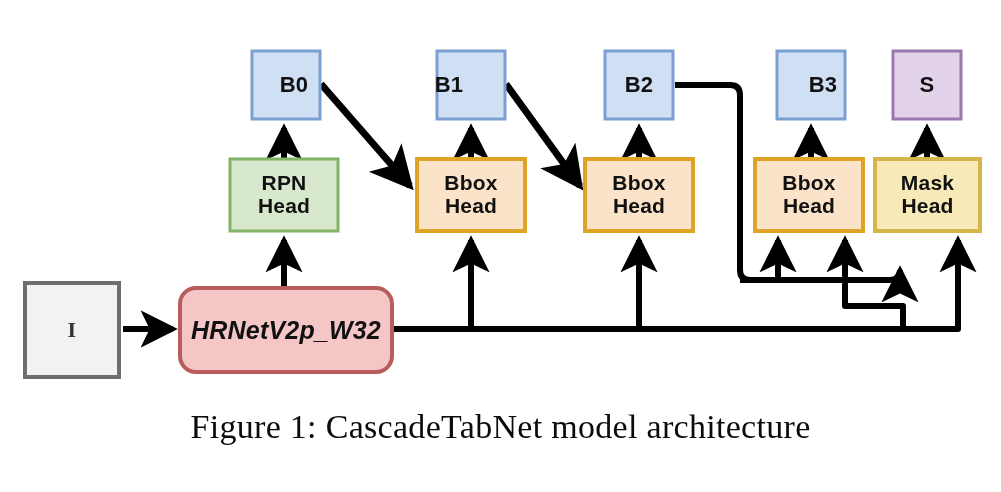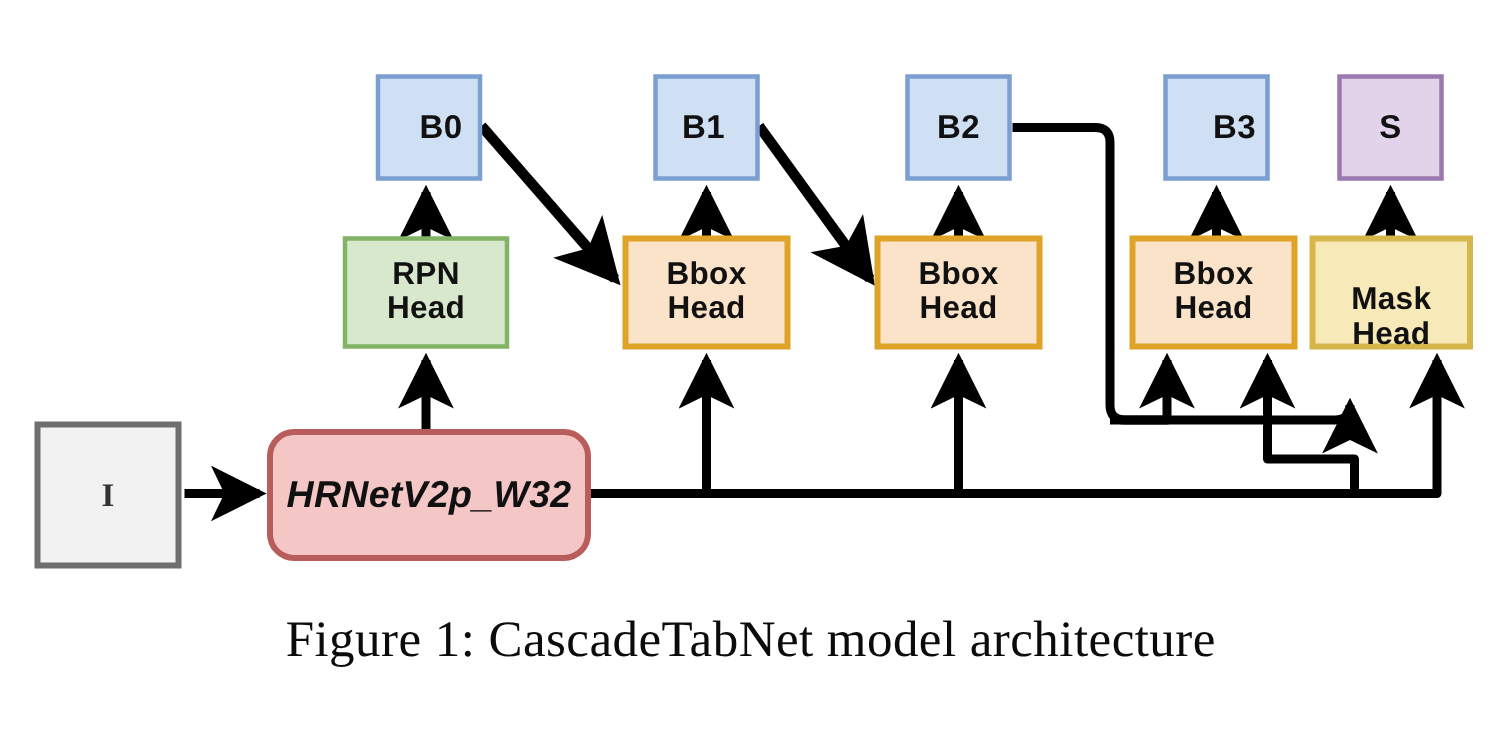--- a/index.html
+++ b/index.html
@@ -119,24 +119,24 @@
       <div class="node-box n-input" style="left: 25px; top: 283px; width: 94px; height: 94px;">I</div>
       <div class="node-box n-back" style="left: 180px; top: 288px; width: 212px; height: 84px;">HRNetV2p_W32</div>
       <div class="node-box n-head" style="left: 230px; top: 159px; width: 108px; height: 72px;">RPN
 Head</div>
       <div class="node-box n-head" style="left: 417px; top: 159px; width: 108px; height: 72px;">Bbox
 Head</div>
       <div class="node-box n-head" style="left: 585px; top: 159px; width: 108px; height: 72px;">Bbox
 Head</div>
       <div class="node-box n-head" style="left: 755px; top: 159px; width: 108px; height: 72px;">Bbox
 Head</div>
-      <div class="node-box n-head" style="left: 875px; top: 176px; width: 105px; height: 72px;">Mask
+      <div class="node-box n-head" style="left: 875px; top: 159px; width: 105px; height: 72px;">Mask
 Head</div>
       <div class="node-box n-small" style="left: 252px; top: 51px; width: 84px; height: 68px;">B0</div>
-      <div class="node-box n-small" style="left: 437px; top: 51px; width: 64px; height: 68px;">B1</div>
+      <div class="node-box n-small" style="left: 417px; top: 51px; width: 64px; height: 68px;">B1</div>
       <div class="node-box n-small" style="left: 605px; top: 51px; width: 68px; height: 68px; border-radius: 16px;">B2</div>
       <div class="node-box n-small" style="left: 777px; top: 51px; width: 92px; height: 68px;">B3</div>
       <div class="node-box n-small" style="left: 893px; top: 51px; width: 68px; height: 68px;">S</div>
     </div>
 
   <div class="caption">Figure 1: CascadeTabNet model architecture</div>
 
 </div>
 
 </body></html>

